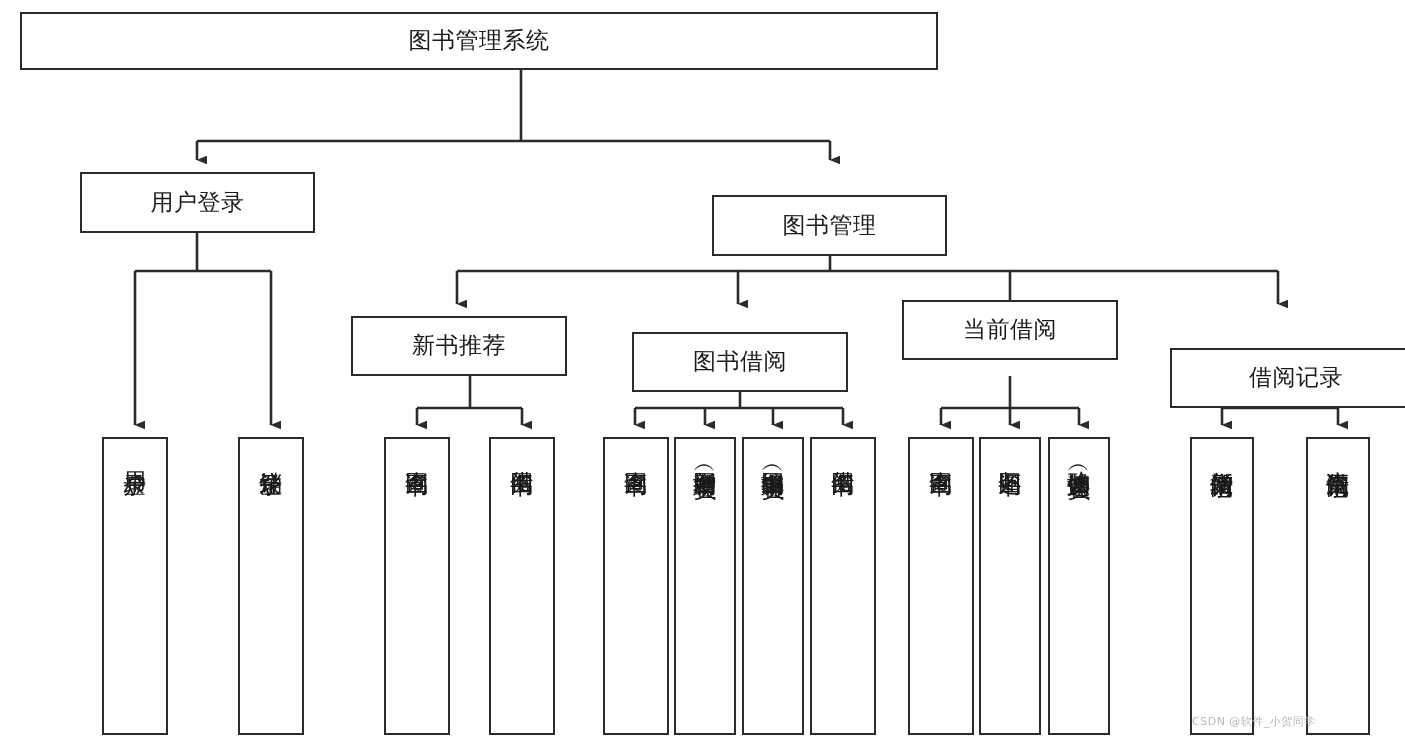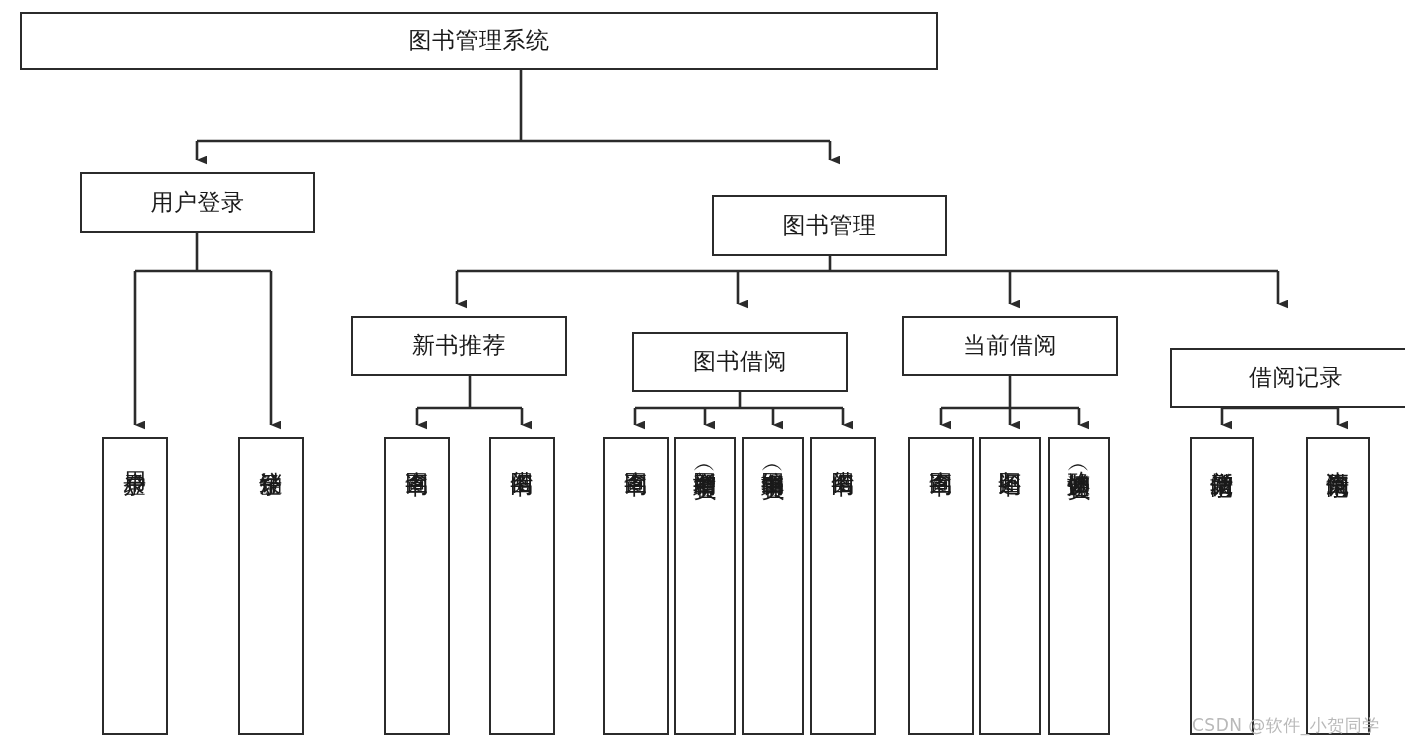--- a/index.html
+++ b/index.html
@@ -57,21 +57,21 @@
     text-orientation: upright;
     font-size: 23px;
     line-height: 1.32;
     letter-spacing: 1px;
     max-height: 280px;
   }
   .watermark {
     position: absolute;
     left: 1192px;
     top: 714px;
-    font-size: 17px;
+    font-size: 11px;
     color: #b9b9b9;
     white-space: nowrap;
     z-index: 5;
     letter-spacing: 0.5px;
   }
 </style>
 </head>
 <body>
 
 <div id="diagram-root">
@@ -139,21 +139,21 @@
   </div>
 
   <div class="node horiz" style="left:351px; top:316px; width:216px; height:60px;">
     <span class="label">新书推荐</span>
   </div>
 
   <div class="node horiz" style="left:632px; top:316px; width:216px; height:60px;margin-top:16px;">
     <span class="label">图书借阅</span>
   </div>
 
-  <div class="node horiz" style="left:902px; top:316px; width:216px; height:60px;">
+  <div class="node horiz" style="left:902px; top:300px; width:216px; height:60px;">
     <span class="label">当前借阅</span>
   </div>
 
   <div class="node horiz" style="left:1170px; top:316px; width:252px; height:60px;margin-top:32px;">
     <span class="label">借阅记录</span>
   </div>
 
   <div class="node vert" style="left:102px; top:437px; width:66px; height:298px;">
     <span class="label">用户登录</span>
   </div>

